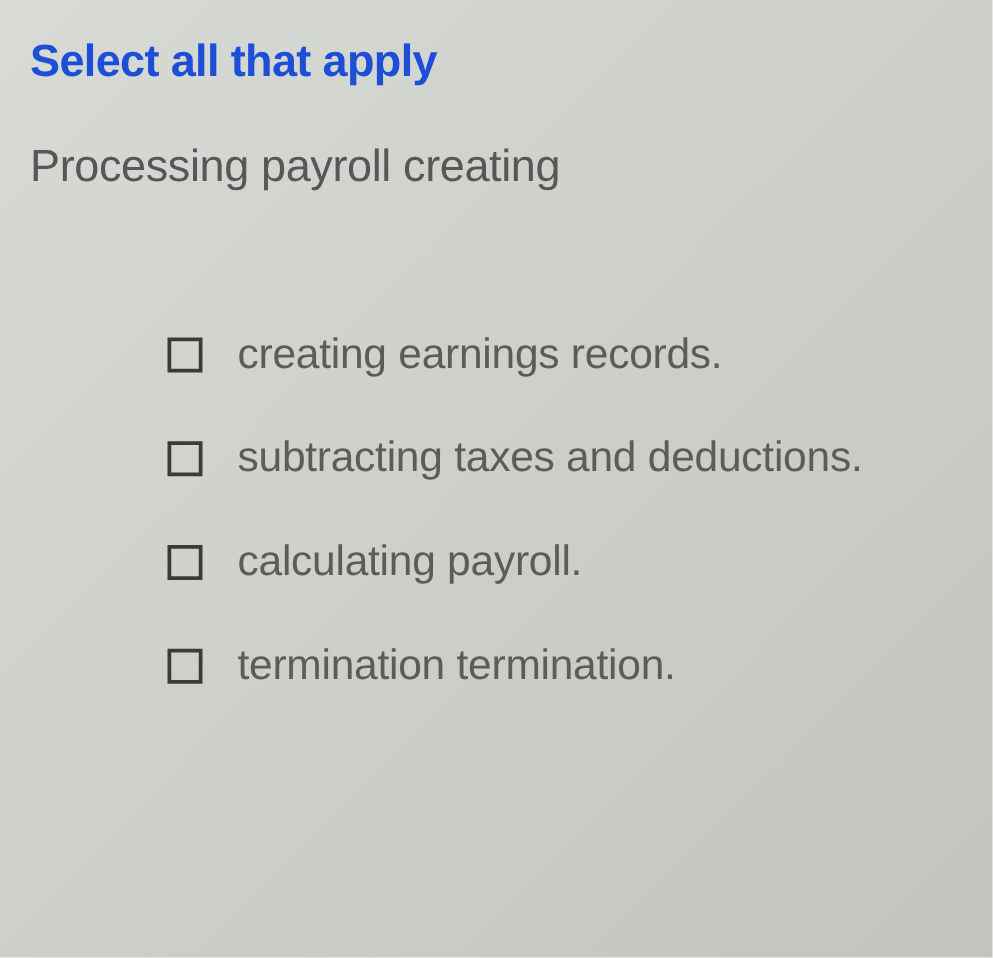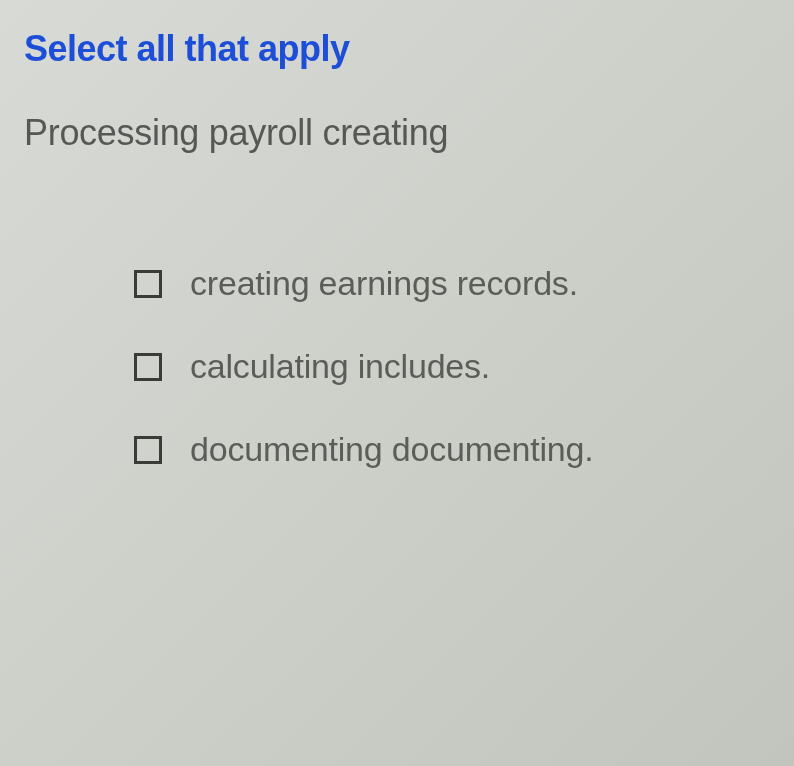--- a/index.html
+++ b/index.html
@@ -64,19 +64,23 @@
 
 <p class="prompt">Processing payroll creating</p>
 
 <div class="options">
   <div class="option">
     <input type="checkbox" class="checkbox" style="">
     <span class="option-label">creating earnings records.</span>
   </div>
   <div class="option">
     <input type="checkbox" class="checkbox" style="">
-    <span class="option-label">calculating includes.</span>
+    <span class="option-label">subtracting taxes and deductions.</span>
   </div>
   <div class="option">
     <input type="checkbox" class="checkbox" style="">
-    <span class="option-label">documenting documenting.</span>
+    <span class="option-label">calculating payroll.</span>
+  </div>
+  <div class="option">
+    <input type="checkbox" class="checkbox" style="">
+    <span class="option-label">termination termination.</span>
   </div>
 </div>
 
 </body></html>

